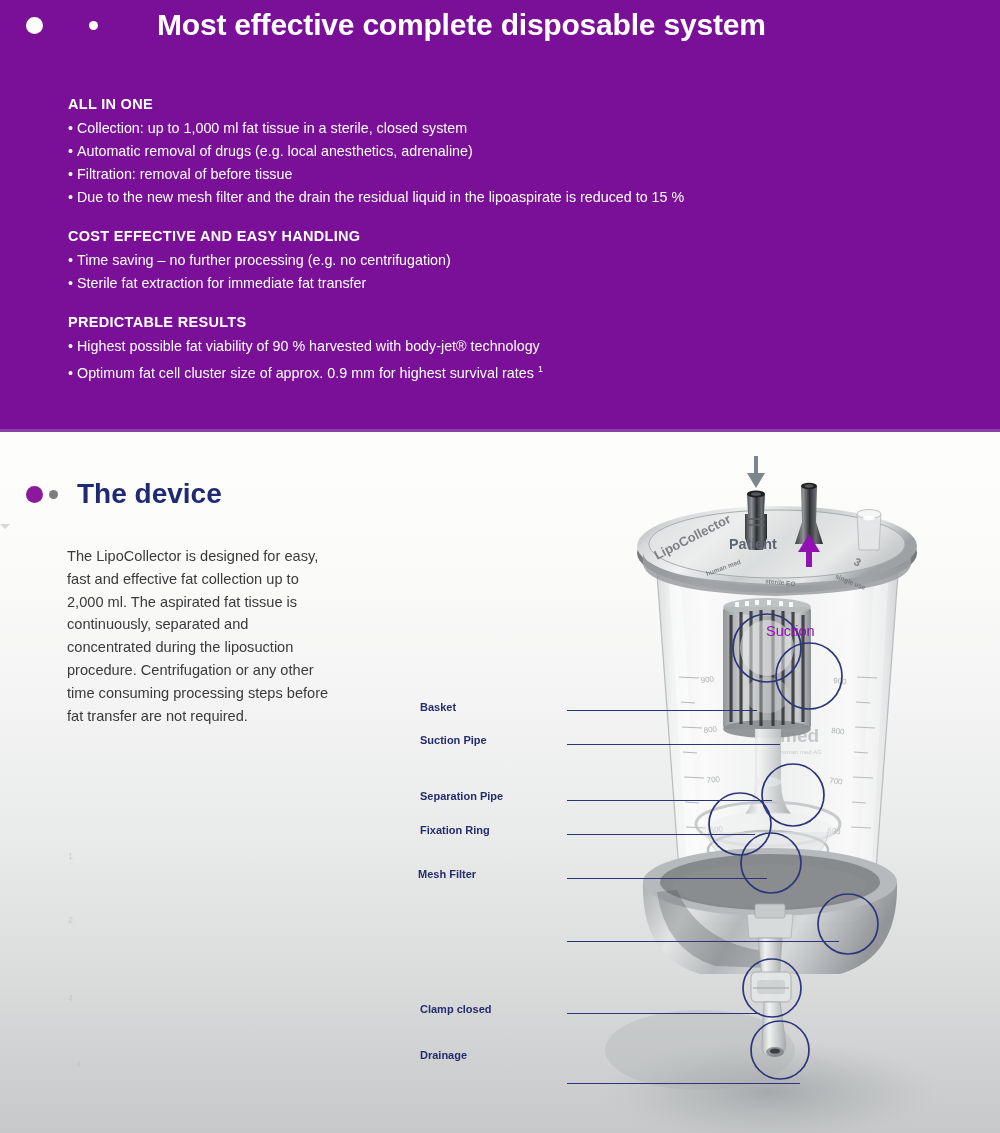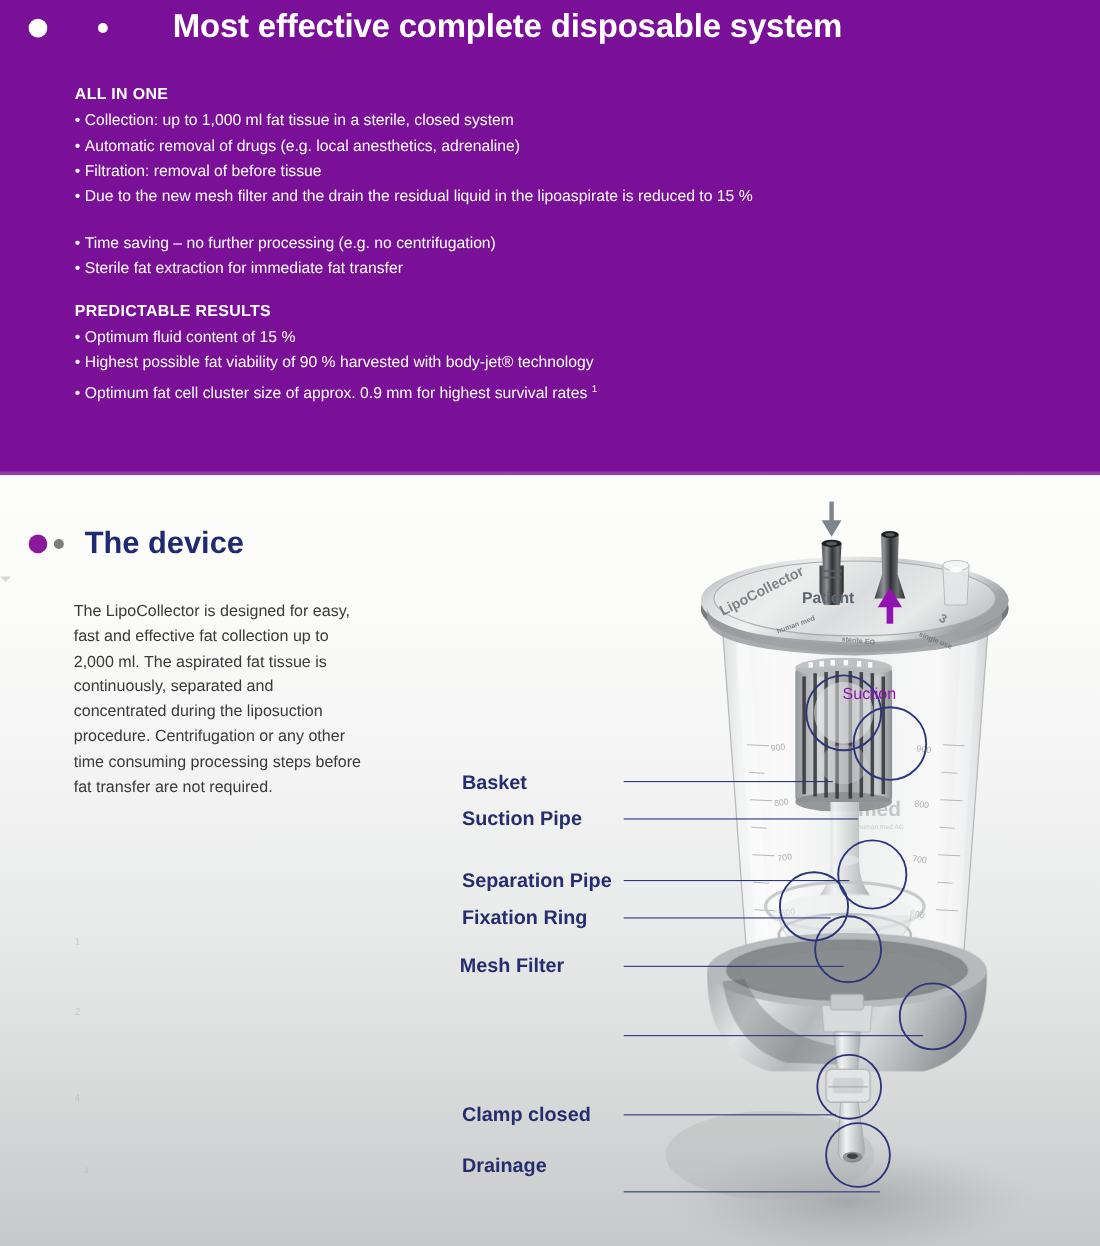--- a/index.html
+++ b/index.html
@@ -56,21 +56,21 @@
     font-size: 30px;
     font-weight: bold;
     letter-spacing: -0.2px;
     margin-left: 19px;
     white-space: nowrap;
   }
 
   .hero-body {
     position: absolute;
     left: 68px;
-    top: 78px;
+    top: 96px;
     width: 860px;
     color: #ffffff;
   }
   .group { margin-bottom: 19px; }
   .group:last-child { margin-bottom: 0; }
   .grp-title {
     font-size: 14.5px;
     font-weight: bold;
     letter-spacing: 0.3px;
     margin-bottom: 5px;
@@ -153,21 +153,21 @@
     border-left: 5px solid transparent;
     border-right: 5px solid transparent;
     border-top: 5px solid #c9c7cb;
     opacity: .7;
   }
 
   
   .callout {
     position: absolute;
     color: #252d6e;
-    font-size: 18px;
+    font-size: 11px;
     font-weight: bold;
     white-space: nowrap;
   }
   .leader {
     position: absolute;
     height: 0;
     border-top: 1.6px solid #2c3579;
   }
 
   
@@ -207,27 +207,27 @@
 
     <div class="group">
       <div class="grp-title">ALL IN ONE</div>
       <div class="grp-item"><span class="bul">•</span><span>Collection: up to 1,000 ml fat tissue in a sterile, closed system</span></div>
       <div class="grp-item"><span class="bul">•</span><span>Automatic removal of drugs (e.g. local anesthetics, adrenaline)</span></div>
       <div class="grp-item"><span class="bul">•</span><span>Filtration: removal of before tissue</span></div>
       <div class="grp-item"><span class="bul">•</span><span>Due to the new mesh filter and the drain the residual liquid in the lipoaspirate is reduced to 15 %</span></div>
     </div>
 
     <div class="group">
+      <div class="grp-title">COST EFFECTIVE AND EASY HANDLING</div>
       <div class="grp-item"><span class="bul">•</span><span>Time saving – no further processing (e.g. no centrifugation)</span></div>
       <div class="grp-item"><span class="bul">•</span><span>Sterile fat extraction for immediate fat transfer</span></div>
     </div>
 
     <div class="group">
       <div class="grp-title">PREDICTABLE RESULTS</div>
-      <div class="grp-item"><span class="bul">•</span><span>Optimum fluid content of 15 %</span></div>
       <div class="grp-item"><span class="bul">•</span><span>Highest possible fat viability of 90 % harvested with body-jet® technology</span></div>
       <div class="grp-item"><span class="bul">•</span><span>Optimum fat cell cluster size of approx. 0.9 mm for highest survival rates</span> <span class="sup">1</span></div>
     </div>
 
   </div>
 </div>
 <div class="hero-underline"></div>
 
 <div class="lower">
 

